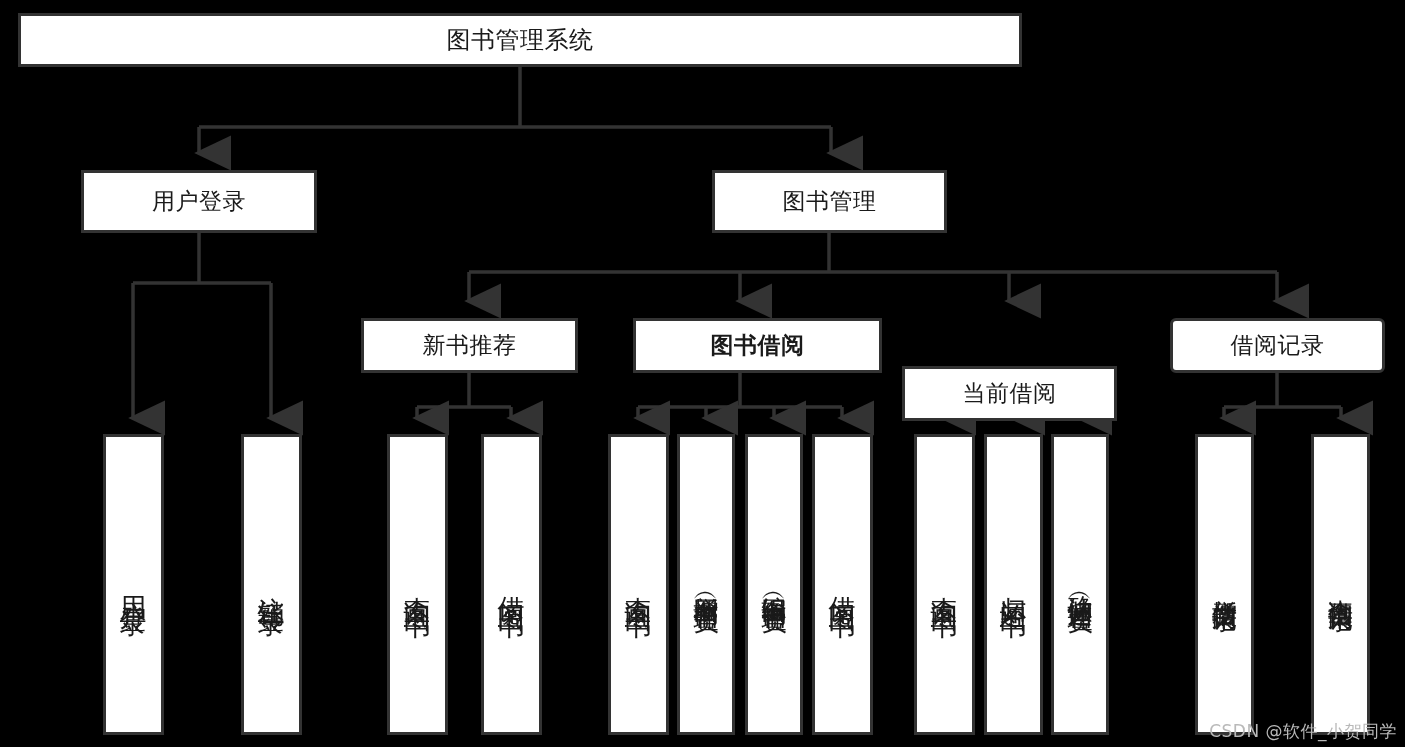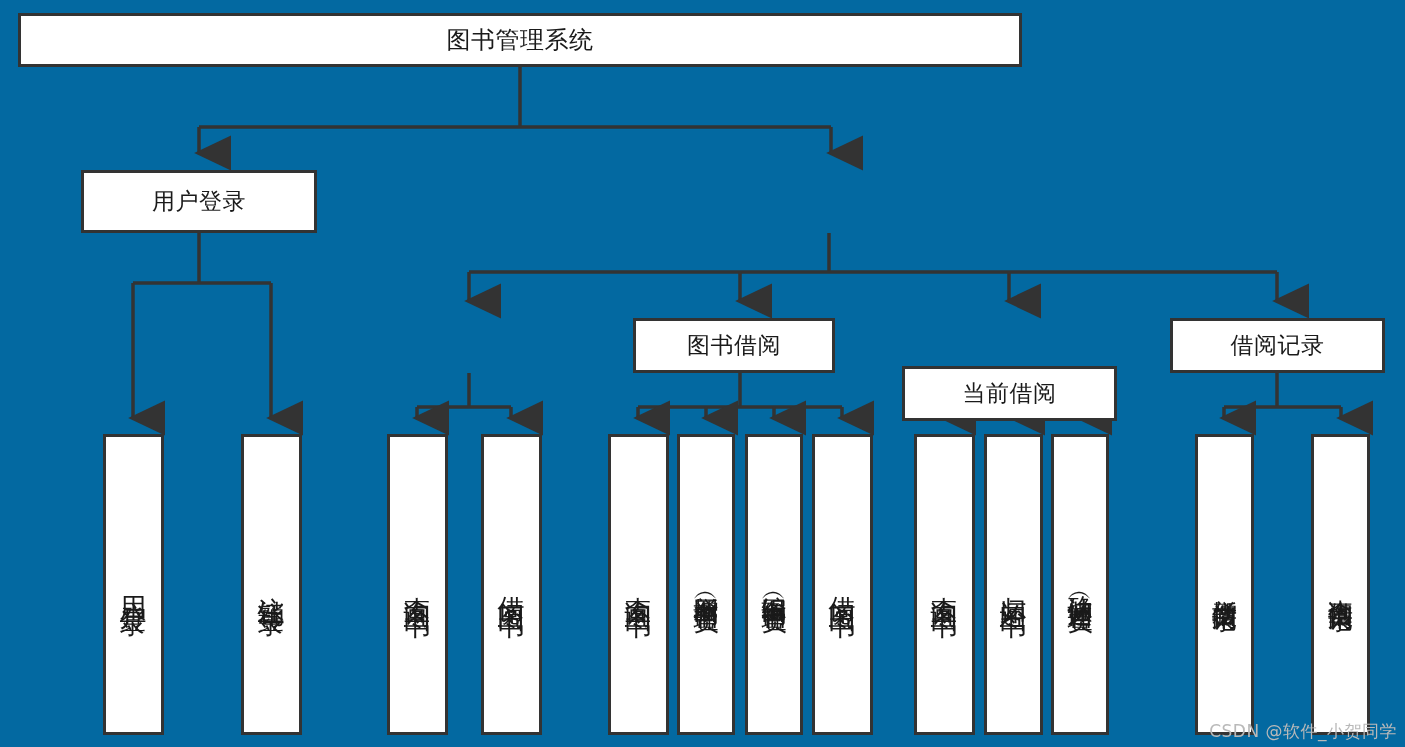--- a/index.html
+++ b/index.html
@@ -7,21 +7,21 @@
     padding: 0;
     background: #ffffff;
   }
   body {
     font-family: "DejaVu Sans", "Liberation Sans", sans-serif;
   }
   #canvas {
     position: relative;
     width: 1405px;
     height: 747px;
-    background: #0369a1;
+    background: #000000;
     overflow: hidden;
   }
   #wires {
     position: absolute;
     left: 0;
     top: 0;
     width: 1405px;
     height: 747px;
     pointer-events: none;
   }
@@ -135,28 +135,34 @@
     </g>
   </svg>
 
   <div class="node h root" style="left:18px; top:13px; width:1004px; height:54px;">
     <span class="lbl">图书管理系统</span>
   </div>
 
   <div class="node h" style="left:81px; top:170px; width:236px; height:63px;">
     <span class="lbl">用户登录</span>
   </div>
-
-  <div class="node h" style="left:633px; top:318px; width:202px; height:55px;">
+  <div class="node h" style="left:712px; top:170px; width:235px; height:63px;">
+    <span class="lbl">图书管理</span>
+  </div>
+
+  <div class="node h" style="left:361px; top:318px; width:217px; height:55px;">
+    <span class="lbl">新书推荐</span>
+  </div>
+  <div class="node h" style="left:633px; top:318px; width:249px; height:55px;font-weight:bold;">
     <span class="lbl">图书借阅</span>
   </div>
   <div class="node h" style="left:902px; top:318px; width:215px; height:55px;margin-top:48px;">
     <span class="lbl">当前借阅</span>
   </div>
-  <div class="node h" style="left:1170px; top:318px; width:215px; height:55px;">
+  <div class="node h" style="left:1170px; top:318px; width:215px; height:55px;border-radius:6px;">
     <span class="lbl">借阅记录</span>
   </div>
 
   <div class="node v" style="left:103px; top:434px; width:61px; height:301px;">
     <span class="lbl">用户登录</span>
   </div>
   <div class="node v" style="left:241px; top:434px; width:61px; height:301px;">
     <span class="lbl">注销登录</span>
   </div>
 

